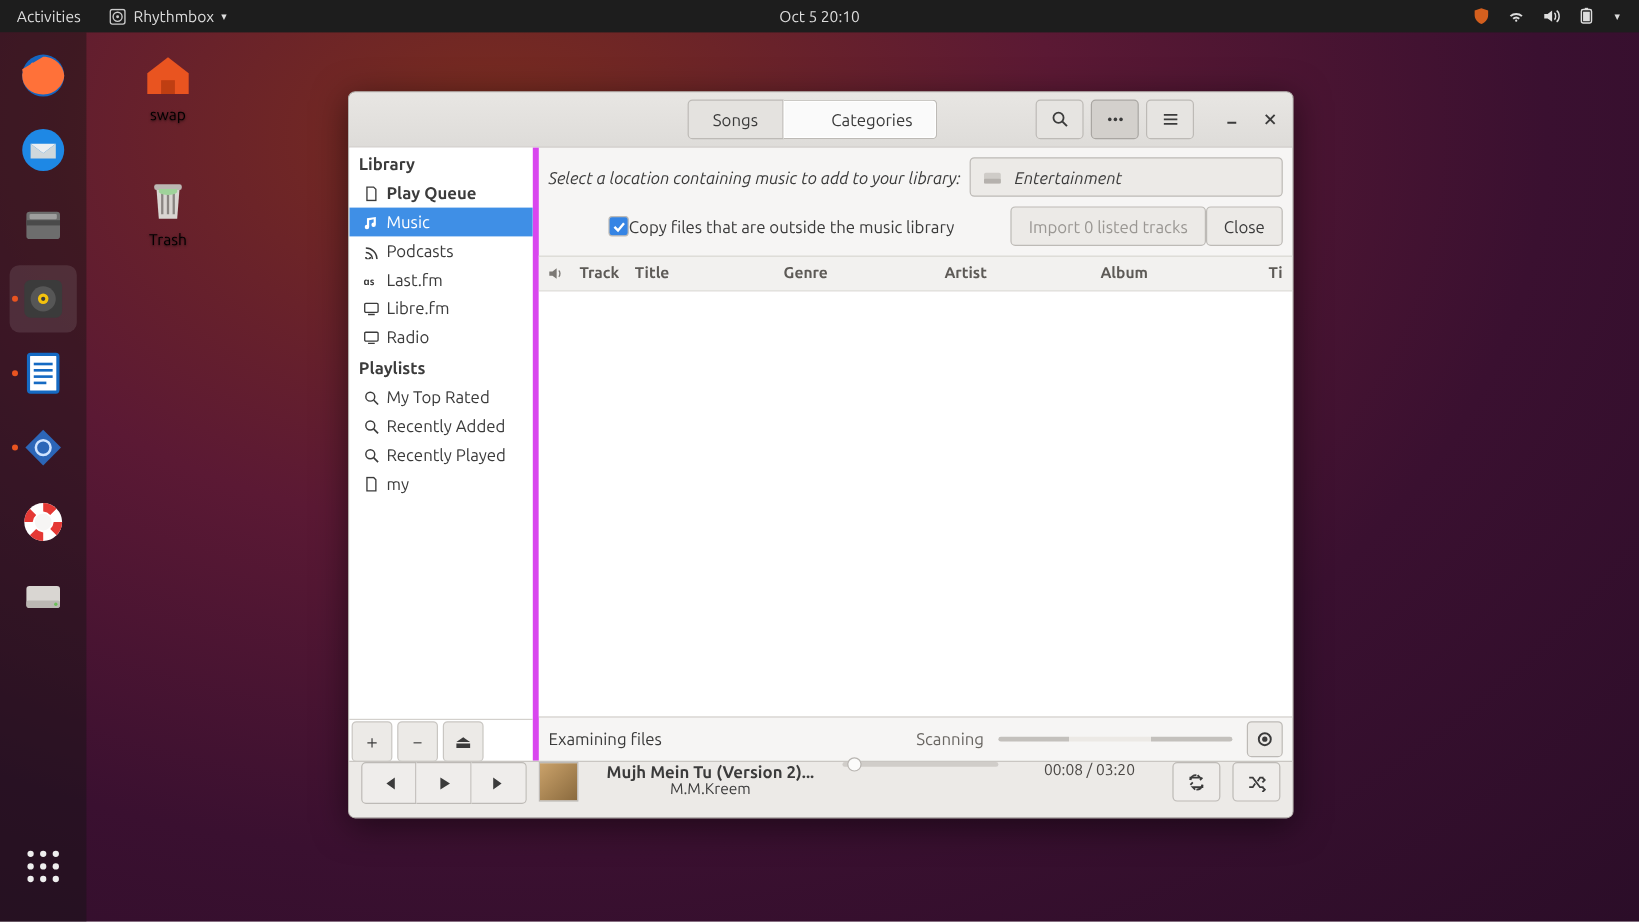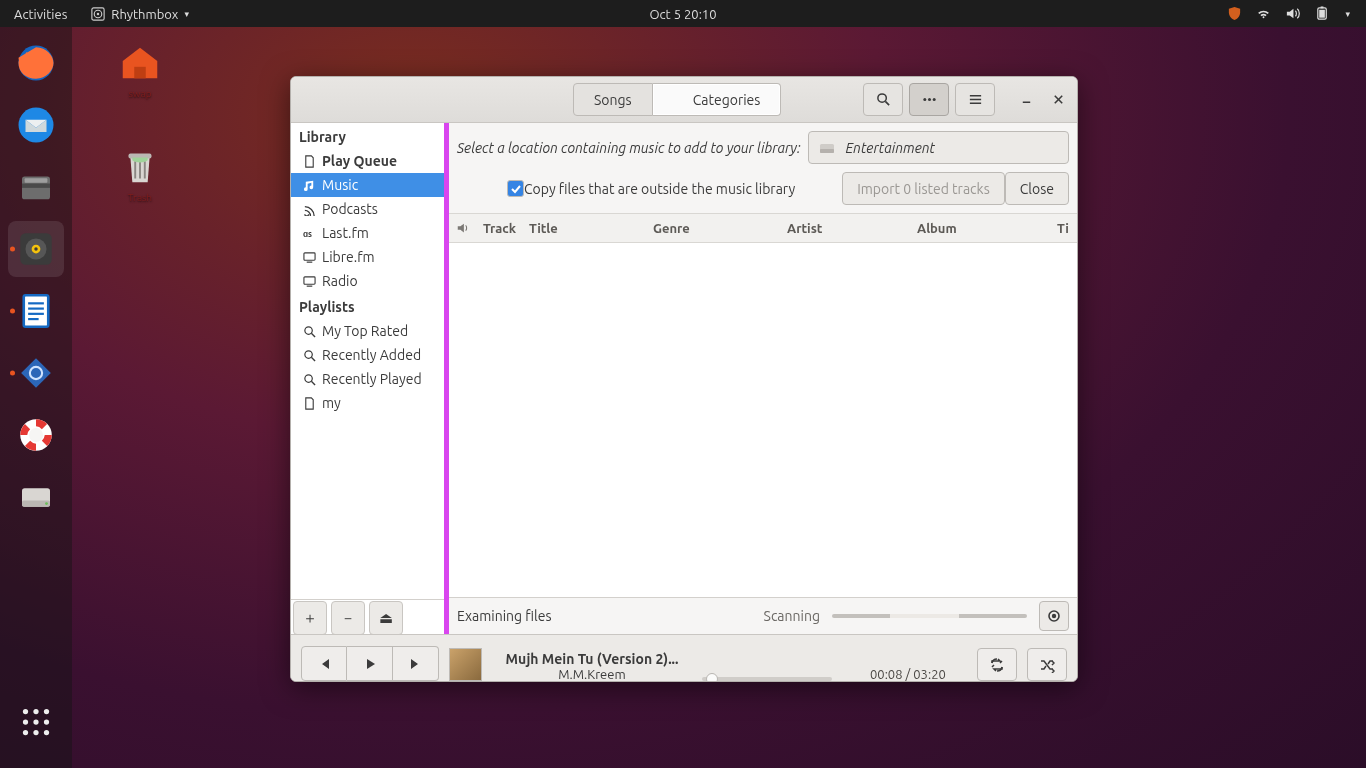--- a/index.html
+++ b/index.html
@@ -17,21 +17,21 @@
 
   
   .dock { position:absolute; top:27px; bottom:0; left:0; width:72px; background:rgba(20,20,20,0.45); display:flex; flex-direction:column; align-items:center; padding-top:8px; gap:6px; }
   .dock-item { width:56px; height:56px; border-radius:8px; display:flex; align-items:center; justify-content:center; position:relative; }
   .dock-item.active { background:rgba(255,255,255,0.10); }
   .dock-item .pip { position:absolute; left:2px; top:50%; transform:translateY(-50%); width:5px; height:5px; border-radius:50%; background:#e95420; }
   .dock-item svg { width:42px; height:42px; }
   .apps-grid { margin-top:auto; margin-bottom:18px; }
 
   
-  .desktop-icon { position:absolute; width:80px; text-align:center; color:#7f1d1d; font-size:10px; text-shadow:0 1px 2px #000a; }
+  .desktop-icon { position:absolute; width:80px; text-align:center; color:#000000; font-size:13px; text-shadow:0 1px 2px #000a; }
   .desktop-icon svg { width:46px; height:46px; }
   .di-swap { top:40px; left:100px; }
   .di-trash { top:144px; left:100px; }
 
   
   .win { position:absolute; top:76px; left:290px; width:788px; height:606px; background:#f6f5f4; border:1px solid #b4b0ac; border-radius:6px; box-shadow:0 6px 28px rgba(0,0,0,0.5); display:flex; flex-direction:column; overflow:hidden; }
 
   .hdr { height:46px; background:linear-gradient(#e8e6e3,#dedcd9); border-bottom:1px solid #c9c6c2; display:flex; align-items:center; padding:0 6px; gap:6px; }
   .tabsw { display:flex; margin-left:auto; margin-right:auto; }
   .tabbtn { height:33px; padding:0 20px; background:#e4e2df; border:1px solid #bdbab6; font-size:14px; display:flex; align-items:center; }
@@ -62,21 +62,21 @@
   .chk { width:17px; height:17px; border:1px solid #bdbab6; border-radius:3px; background:#3584e4; display:flex; align-items:center; justify-content:center; }
   .pillbtn { height:33px; padding:0 14px; border:1px solid #bdbab6; border-radius:4px; background:#eceae7; display:flex; align-items:center; font-size:14px; }
   .pillbtn.muted { color:#9a9793; }
   .colhdr { height:30px; border-top:1px solid #d9d7d3; border-bottom:1px solid #d9d7d3; background:#f2f1ef; display:flex; align-items:center; font-size:13px; font-weight:600; color:#5d5a56; }
   .colhdr span { padding:0 6px; }
   .list { flex:1; background:#fff; }
   .status { height:37px; border-top:1px solid #d3d0cc; display:flex; align-items:center; padding:0 8px; gap:12px; font-size:14px; }
   .scanbar { flex:none; width:195px; height:4px; border-radius:2px; background:linear-gradient(to right,#c3c0bc 30%,#ece9e5 30%,#ece9e5 65%,#c3c0bc 65%); }
   .recbtn { width:30px; height:30px; border:1px solid #bdbab6; border-radius:4px; background:#eceae7; display:flex; align-items:center; justify-content:center; }
 
-  .player { height:47px; border-top:1px solid #c9c6c2; background:#eceae7; display:flex; align-items:flex-end; padding:0 10px; gap:10px; }
+  .player { height:47px; border-top:1px solid #c9c6c2; background:#eceae7; display:flex; align-items:flex-start; padding:0 10px; gap:10px; }
   .pgrp { display:flex; }
   .pbtn { width:46px; height:35px; border:1px solid #bdbab6; background:#efedeb; display:flex; align-items:center; justify-content:center; }
   .pbtn:first-child { border-radius:4px 0 0 4px; }
   .pbtn:last-child  { border-radius:0 4px 4px 0; }
   .pbtn:not(:first-child){ border-left:none; }
   .art { width:33px; height:33px; background:linear-gradient(135deg,#caa26a,#8a6a3e); border:1px solid #bdbab6; }
   .trackinfo { display:flex; flex-direction:column; align-items:center; font-size:13px; }
   .trackinfo b { font-size:14px; }
   .posbar { width:130px; height:4px; background:#d0cdc9; border-radius:2px; position:relative; }
   .posbar .knob { position:absolute; left:4px; top:-4px; width:12px; height:12px; border-radius:50%; background:#fbfbfa; border:1px solid #b8b5b1; }

